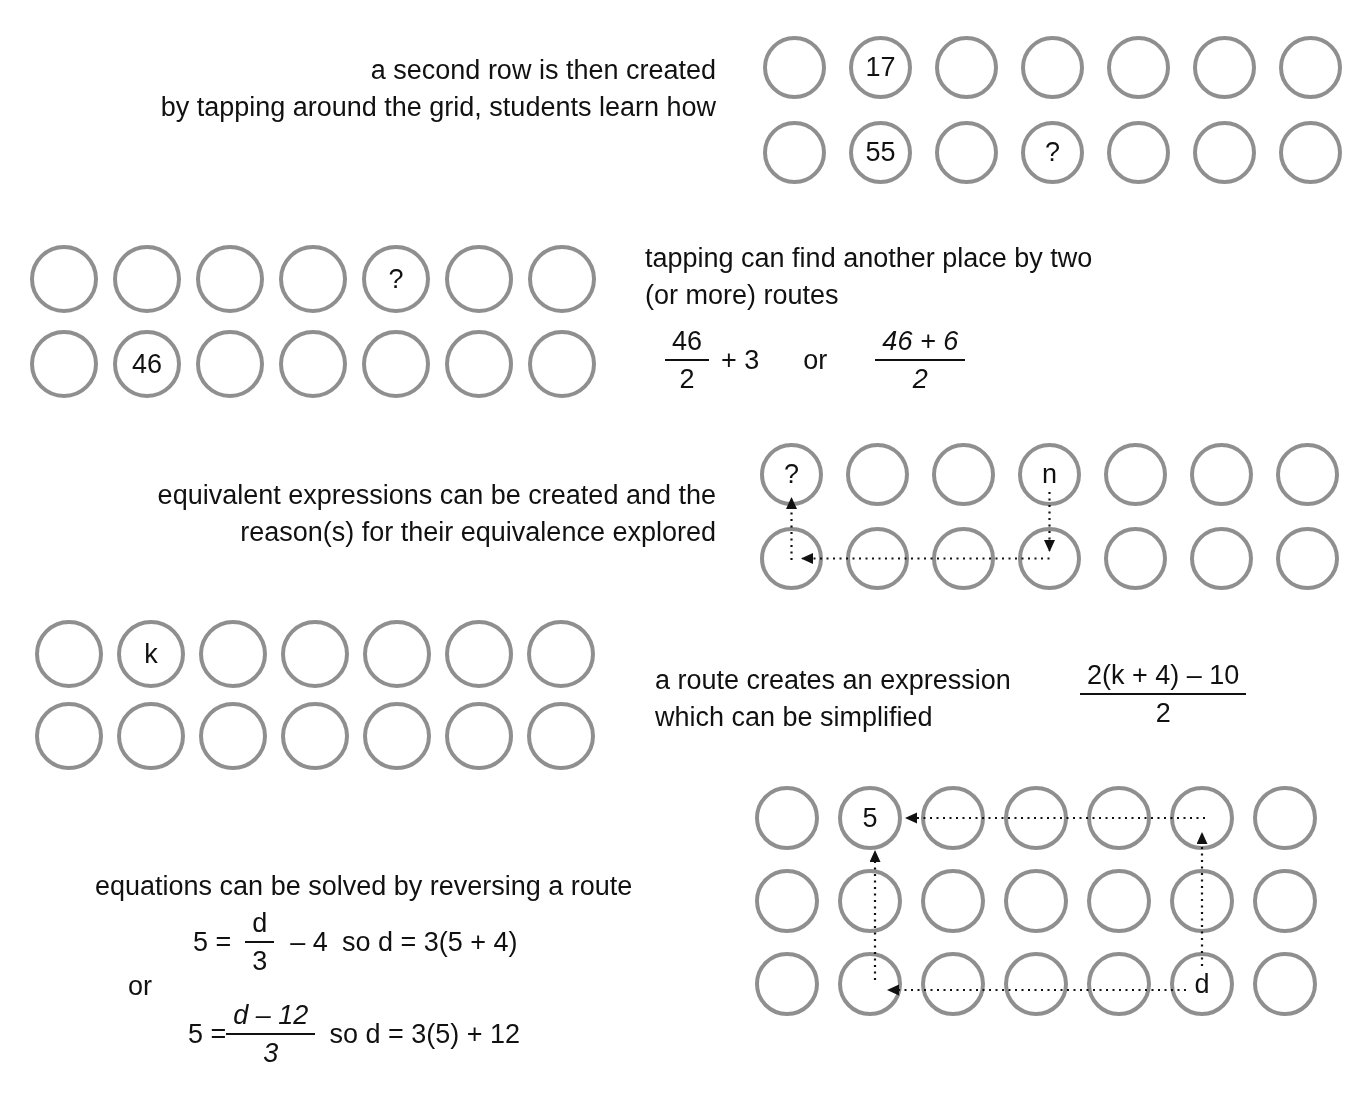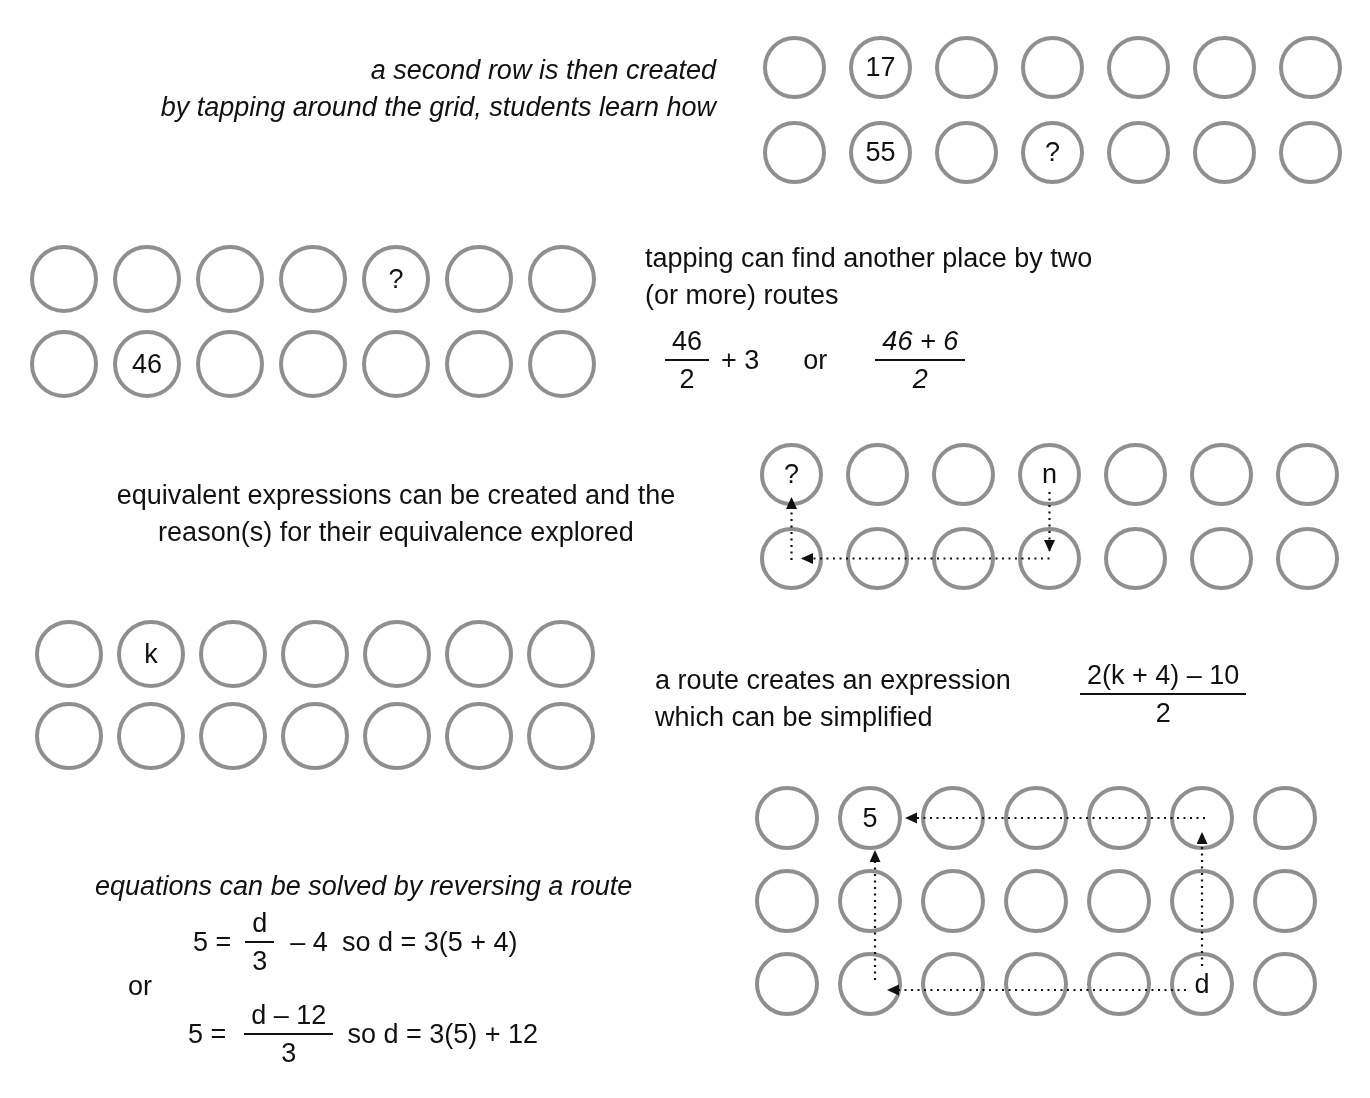--- a/index.html
+++ b/index.html
@@ -22,21 +22,21 @@
   .frac .den{display:block;padding-top:3px;line-height:30px;}
   .mathrow{position:absolute;display:flex;align-items:center;font-size:27px;}
   #arrows{position:absolute;left:0;top:0;pointer-events:none;}
   #arrows line{stroke:#111;stroke-width:2.2;stroke-dasharray:2 4.5;fill:none;}
 </style>
 </head>
 <body>
 
 <div id="canvas">
 
-  <div class="caption" style="left:20px;top:52px;width:696px;text-align:right;font-style:italic;">
+  <div class="caption" style="left:20px;top:52px;width:696px;text-align:right;">
     <div>a second row is then created</div>
     <div>by tapping around the grid, students learn how</div>
   </div>
 
   <div class="grid" style="left:763px;top:36px;--d:63px;--cg:23px;--rg:22px;">
       <div class="grid-row">
         <div class="circle"></div>
         <div class="circle">17</div>
         <div class="circle"></div>
         <div class="circle"></div>
@@ -87,21 +87,21 @@
       <span class="den">2</span>
     </span>
     <span style="margin-left:12px;">+ 3</span>
     <span style="margin-left:44px;">or</span>
     <span class="frac" style="margin-left:48px;font-style:italic;">
       <span class="num">46 + 6</span>
       <span class="den">2</span>
     </span>
   </div>
 
-  <div class="caption" style="left:88px;top:477px;width:616px;text-align:center;">
+  <div class="caption" style="left:100px;top:477px;width:616px;text-align:right;">
     <div>equivalent expressions can be created and the</div>
     <div>reason(s) for their equivalence explored</div>
   </div>
 
   <div class="grid" style="left:760px;top:443px;--d:63px;--cg:23px;--rg:21px;">
       <div class="grid-row">
         <div class="circle">?</div>
         <div class="circle"></div>
         <div class="circle"></div>
         <div class="circle">n</div>
@@ -146,41 +146,41 @@
     <div>which can be simplified</div>
   </div>
 
   <div class="mathrow" style="left:1080px;top:660px;">
     <span class="frac">
       <span class="num">2(k + 4) – 10</span>
       <span class="den">2</span>
     </span>
   </div>
 
-  <div class="caption" style="left:95px;top:868px;font-style:italic;">
+  <div class="caption" style="left:95px;top:868px;">
     <div>equations can be solved by reversing a route</div>
   </div>
 
   <div class="mathrow" style="left:193px;top:908px;">
     <span>5 =</span>
     <span class="frac" style="margin-left:14px;">
       <span class="num">d</span>
       <span class="den">3</span>
     </span>
     <span style="margin-left:16px;">– 4</span>
     <span style="margin-left:14px;">so d = 3(5 + 4)</span>
   </div>
 
   <div class="caption" style="left:128px;top:968px;">
     <div>or</div>
   </div>
 
   <div class="mathrow" style="left:188px;top:1000px;">
     <span>5 =</span>
-    <span class="frac" style="margin-left:18px;">
+    <span class="frac" style="font-style:italic;">
       <span class="num">d – 12</span>
       <span class="den">3</span>
     </span>
     <span style="margin-left:14px;">so d = 3(5) + 12</span>
   </div>
 
   <div class="grid" style="left:755px;top:786px;--d:64px;--cg:19px;--rg:19px;">
       <div class="grid-row">
         <div class="circle"></div>
         <div class="circle">5</div>

